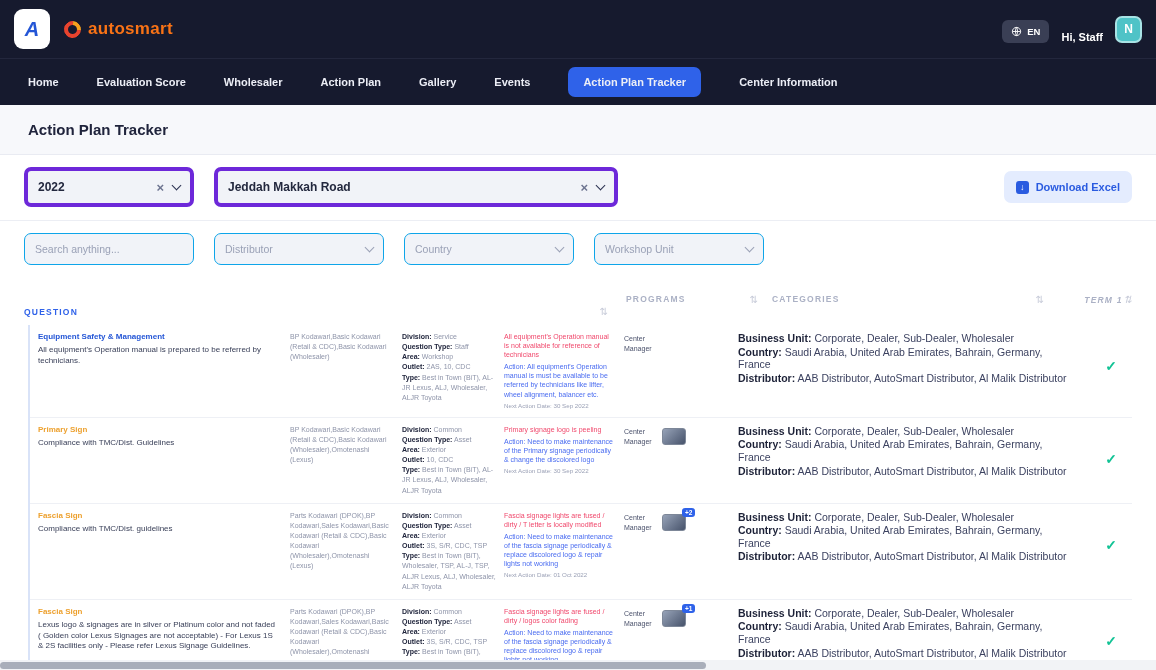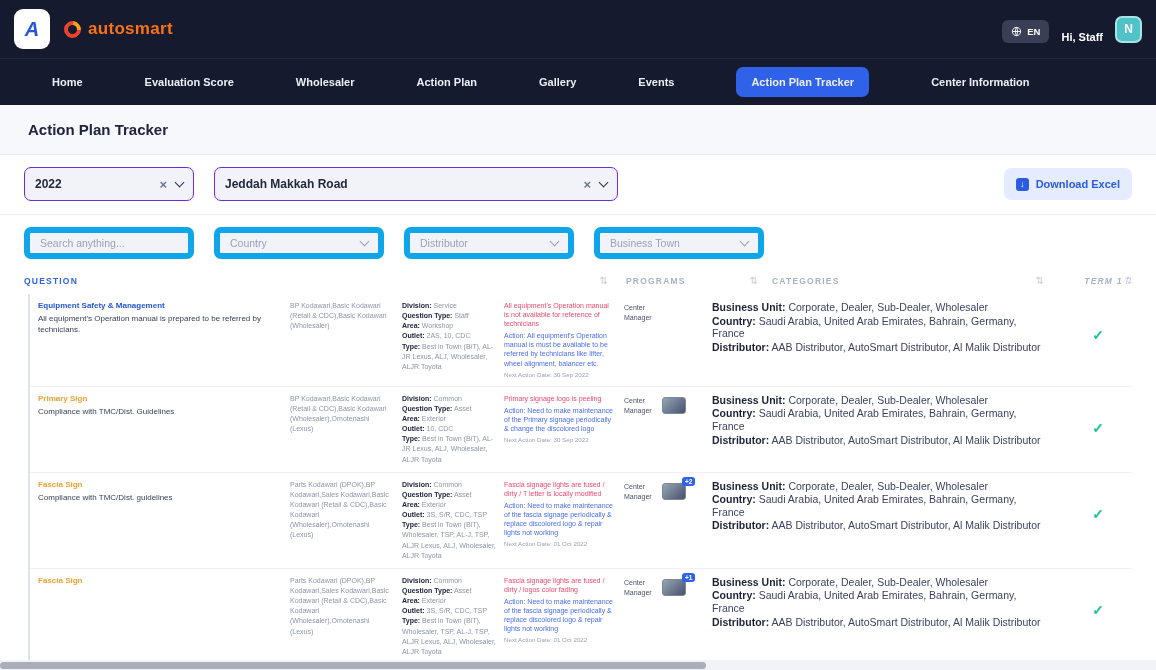--- a/index.html
+++ b/index.html
@@ -13,53 +13,53 @@
   .brand{display:flex;align-items:center;margin-left:14px;gap:7px;cursor:pointer;}
   .as-mark{width:17px;height:17px;border-radius:50%;border:4px solid #e8432e;border-right-color:#f6a21e;transform:rotate(-40deg);}
   .brand-name{color:#f97316;font-size:17px;font-weight:bold;letter-spacing:.3px;}
   .top-right{margin-left:auto;display:flex;align-items:flex-end;gap:12px;}
   .lang-pill{display:flex;align-items:center;gap:5px;background:#3a3f55;border-radius:6px;padding:6px 9px;color:#fff;font-size:9.5px;font-weight:bold;cursor:pointer;}
   .greet{color:#fff;font-size:11px;font-weight:bold;}
   .avatar{width:27px;height:27px;border-radius:7px;background:#4fc3c7;border:2px solid #a8e3e5;color:#fff;font-weight:bold;font-size:12px;display:flex;align-items:center;justify-content:center;cursor:pointer;}
 
   
   .navbar{height:47px;background:#161a2e;display:flex;align-items:center;padding:0 28px;gap:38px;border-top:1px solid #23273d;}
-  .nav-item{color:#eceef6;font-size:11px;font-weight:600;cursor:pointer;white-space:nowrap;margin-left:24px;}
+  .nav-item{color:#eceef6;font-size:11px;font-weight:600;cursor:pointer;white-space:nowrap;}
   .nav-item.active{background:#2f62e9;padding:9px 15px;border-radius:7px;font-weight:bold;}
 
   
   .titlebar{height:50px;background:#f7f8fb;border-bottom:1px solid #e9ebf2;display:flex;align-items:center;padding:0 28px;}
   .page-title{font-size:15px;font-weight:bold;color:#20243c;}
 
   .content{padding:0 24px;}
 
   
   .frow1{margin-top:12px;display:flex;align-items:center;}
-  .sel{background:#f1f3f8;border:1px solid #6d28d9;border-radius:7px;height:34px;display:flex;align-items:center;padding:16px 10px;cursor:pointer;}
+  .sel{background:#f1f3f8;border:4px solid #6d28d9;border-radius:7px;height:34px;display:flex;align-items:center;padding:16px 10px;cursor:pointer;}
   .sel-val{font-size:12px;font-weight:bold;color:#23283e;}
   .sel-year{width:170px;}
   .sel-center{width:404px;margin-left:20px;}
   .sel-controls{margin-left:auto;display:flex;align-items:center;gap:9px;}
   .clear-x{color:#6d7490;font-size:13px;font-weight:bold;cursor:pointer;line-height:1;}
   .chev{width:7px;height:7px;border-right:1.8px solid #2a3050;border-bottom:1.8px solid #2a3050;transform:rotate(45deg);margin-top:-3px;}
   .btn-download{margin-left:auto;background:#e4ecfe;border-radius:7px;height:32px;display:flex;align-items:center;gap:7px;padding:0 12px;color:#2a5be0;font-size:11px;font-weight:bold;cursor:pointer;}
   .dl-ic{width:13px;height:13px;background:#2a5be0;border-radius:3px;color:#fff;font-size:9px;display:flex;align-items:center;justify-content:center;font-weight:bold;}
 
   .divider{margin:13px -24px 0;border-top:1px solid #eceef4;}
 
   
   .frow2{margin-top:12px;display:flex;gap:20px;}
-  .f2{width:170px;height:32px;background:#f1f3f8;border:6px solid #0ea5e9;border-radius:7px;display:flex;align-items:center;justify-content:space-between;padding:0 10px;color:#9aa1b6;font-size:10.5px;cursor:pointer;}
+  .f2{width:170px;height:32px;background:#f1f3f8;border:1px solid #0ea5e9;border-radius:7px;display:flex;align-items:center;justify-content:space-between;padding:0 10px;color:#9aa1b6;font-size:10.5px;cursor:pointer;}
   .f2 .chev{border-color:#9aa1b6;}
   .search-input{border:none;background:transparent;outline:none;font-size:10.5px;color:#3a4158;width:100%;font-family:inherit;}
   .search-input::placeholder{color:#9aa1b6;}
 
   
   .thead{margin-top:16px;display:flex;align-items:center;color:#abb1c5;font-size:8.5px;font-weight:bold;letter-spacing:1.2px;}
-  .th-a{width:584px;display:flex;align-items:center;justify-content:space-between;}
+  .th-a{width:584px;display:flex;align-items:center;justify-content:space-between;margin-top:25px;}
   .th-a .lbl{color:#2f62e9;}
   .th-b{width:132px;margin-left:18px;display:flex;align-items:center;justify-content:space-between;}
   .th-c{width:272px;margin-left:14px;display:flex;align-items:center;justify-content:space-between;}
   .th-d{flex:1;display:flex;align-items:flex-end;justify-content:flex-end;gap:1px;font-style:italic;}
   .sort{font-size:10px;color:#c6cad8;font-weight:normal;letter-spacing:0;cursor:pointer;}
 
   
   .tbody{margin-top:8px;margin-left:4px;border-left:2px solid #d9e3f8;}
   .trow{display:flex;align-items:flex-start;padding:7px 0 7px 8px;border-bottom:1px solid #eef0f5;min-height:76px;}
   .c-q{width:252px;padding-right:12px;}
@@ -69,21 +69,21 @@
   .c-det{width:102px;padding-right:8px;font-size:7px;color:#8e94a9;line-height:1.45;}
   .c-det b{color:#20253c;}
   .c-act{width:120px;padding-right:10px;font-size:7px;line-height:1.3;}
   .act-issue{color:#f0486c;}
   .act-action{color:#4a6cf0;margin-top:3px;}
   .act-next{color:#9ba1b6;font-size:6.2px;margin-top:3px;}
   .c-asg{width:38px;font-size:7px;color:#4a516b;line-height:1.4;padding-top:2px;}
   .c-thumb{width:50px;position:relative;padding-top:3px;}
   .thumb{width:24px;height:17px;border-radius:3px;background:linear-gradient(135deg,#97a3b8,#47536b);cursor:pointer;border:1px solid #7d8798;}
   .t-badge{position:absolute;top:-3px;left:20px;background:#2f62e9;color:#fff;font-size:6.5px;font-weight:bold;padding:1px 3px;border-radius:3px;cursor:pointer;}
-  .c-cat{width:352px;padding-right:20px;font-size:10.5px;line-height:1.2;}
+  .c-cat{width:352px;padding-right:20px;font-size:10.5px;line-height:1.2;margin-left:26px;}
   .c-cat div{margin-bottom:1px;}
   .c-cat b{color:#1d2238;}
   .c-cat span{color:#3c4260;}
   .c-term{flex:1;display:flex;justify-content:center;padding-top:26px;}
   .check{color:#12c395;font-size:14px;font-weight:bold;}
 
   
   .hscroll{position:absolute;left:0;bottom:0;width:1156px;height:10px;background:#f2f3f6;z-index:5;}
   .hthumb{position:absolute;left:0;top:1.5px;width:706px;height:7px;background:#a9aeba;border-radius:4px;cursor:pointer;}
 </style>
@@ -151,29 +151,29 @@
       </div>
     </div>
 
     <div class="divider"></div>
 
     <div class="frow2">
       <div class="f2">
         <input class="search-input" type="text" placeholder="Search anything..." style="">
       </div>
       <div class="f2">
+        <span>Distributor</span>
+        <span class="chev"></span>
+      </div>
+      <div class="f2">
         <span>Country</span>
         <span class="chev"></span>
       </div>
       <div class="f2">
-        <span>Distributor</span>
-        <span class="chev"></span>
-      </div>
-      <div class="f2">
-        <span>Business Town</span>
+        <span>Workshop Unit</span>
         <span class="chev"></span>
       </div>
     </div>
 
     <div class="thead">
       <div class="th-a">
         <span class="lbl">QUESTION</span>
         <span class="sort">⇅</span>
       </div>
       <div class="th-b">
@@ -286,20 +286,21 @@
       <div><b>Distributor:</b> <span>AAB Distributor, AutoSmart Distributor, Al Malik Distributor</span></div>
     </div>
     <div class="c-term">
       <span class="check">✓</span>
     </div>
   </div>
 
   <div class="trow">
     <div class="c-q">
       <div class="q-title" style="color: rgb(237, 161, 47);">Fascia Sign</div>
+      <div class="q-text">Lexus logo &amp; signages are in silver or Platinum color and not faded ( Golden color Lexus Signages are not acceptable) - For Lexus 1S &amp; 2S facilities only - Please refer Lexus Signage Guidelines.</div>
     </div>
     <div class="c-prog">Parts Kodawari (DPOK),BP Kodawari,Sales Kodawari,Basic Kodawari (Retail &amp; CDC),Basic Kodawari (Wholesaler),Omotenashi (Lexus)</div>
     <div class="c-det">
       <div><b>Division:</b> <span>Common</span></div>
       <div><b>Question Type:</b> <span>Asset</span></div>
       <div><b>Area:</b> <span>Exterior</span></div>
       <div><b>Outlet:</b> <span>3S, S/R, CDC, TSP</span></div>
       <div><b>Type:</b> <span>Best in Town (BiT), Wholesaler, TSP, AL-J, TSP, ALJR Lexus, ALJ, Wholesaler, ALJR Toyota</span></div>
     </div>
     <div class="c-act">

